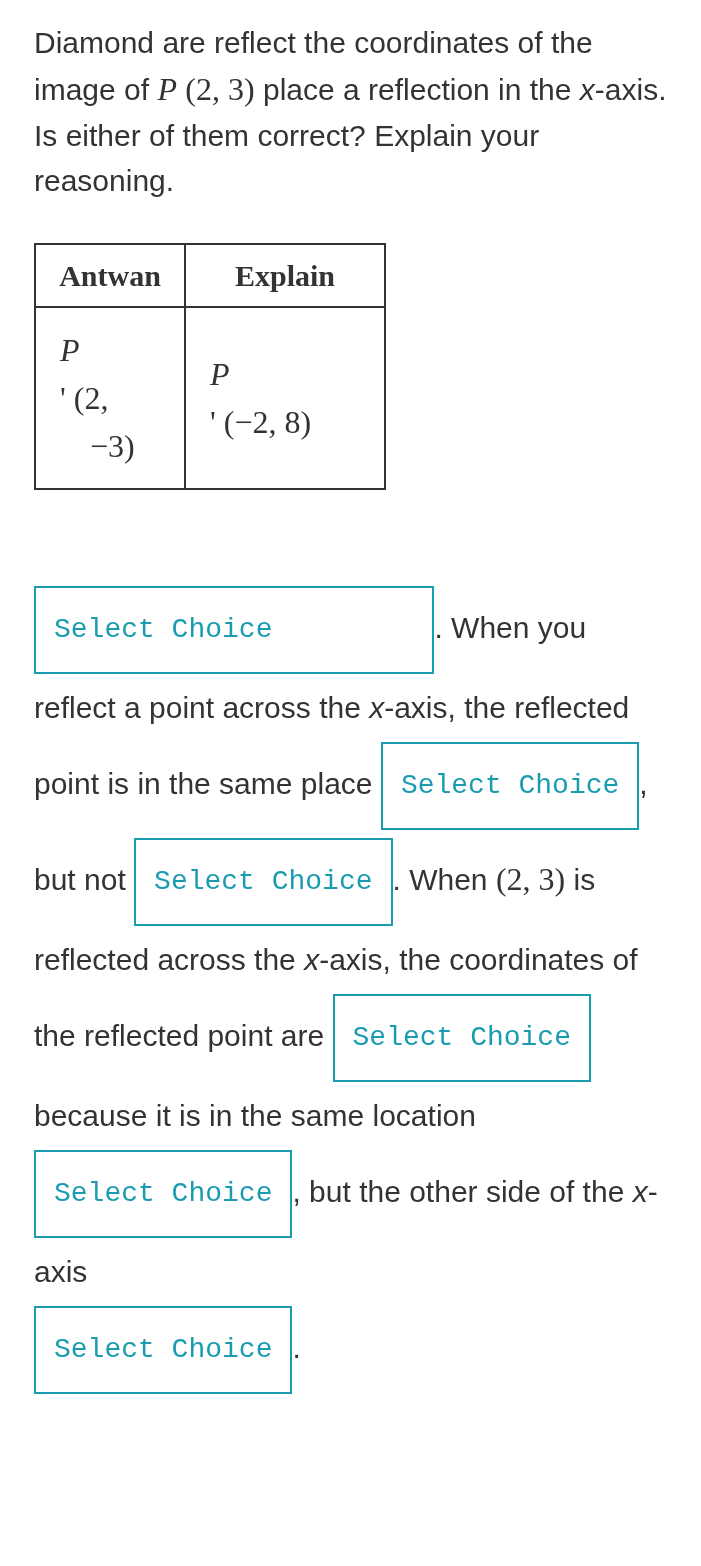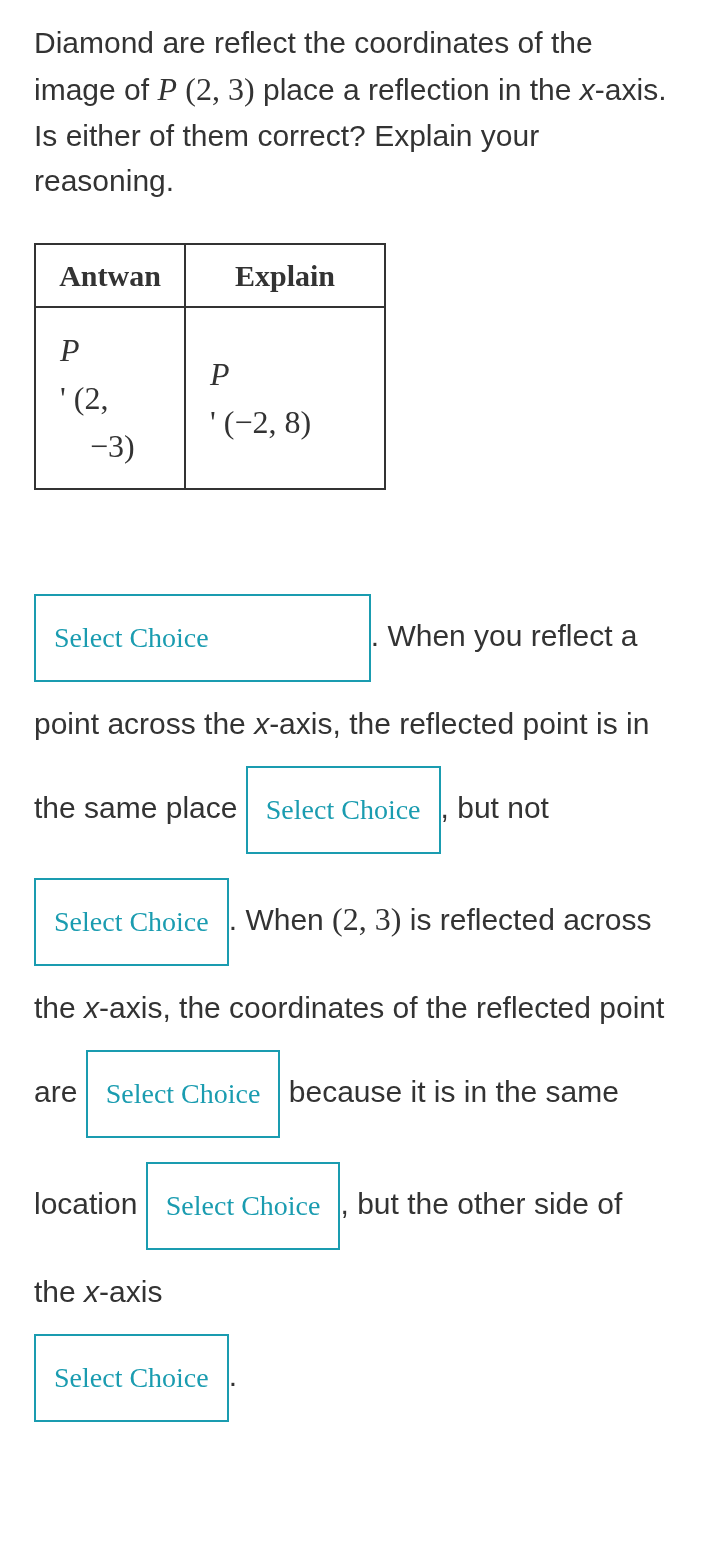--- a/index.html
+++ b/index.html
@@ -60,23 +60,23 @@
       width: 200px;
     }
     .select-choice {
       display: inline-block;
       border: 2px solid #1a9cb0;
       color: #1a9cb0;
       padding: 14px 18px;
       font-size: 28px;
       background: #fff;
       cursor: pointer;
-      font-family: Liberation Serif, serif;
+      font-family: Liberation Mono, monospace;
       vertical-align: middle;
-      margin: 12px 0;
+      margin: 4px 0;
     }
     .select-choice.wide {
       padding: 14px 160px 14px 18px;
     }
     .answer-text {
       line-height: 2;
     }
   </style>
 </head>
 <body>

